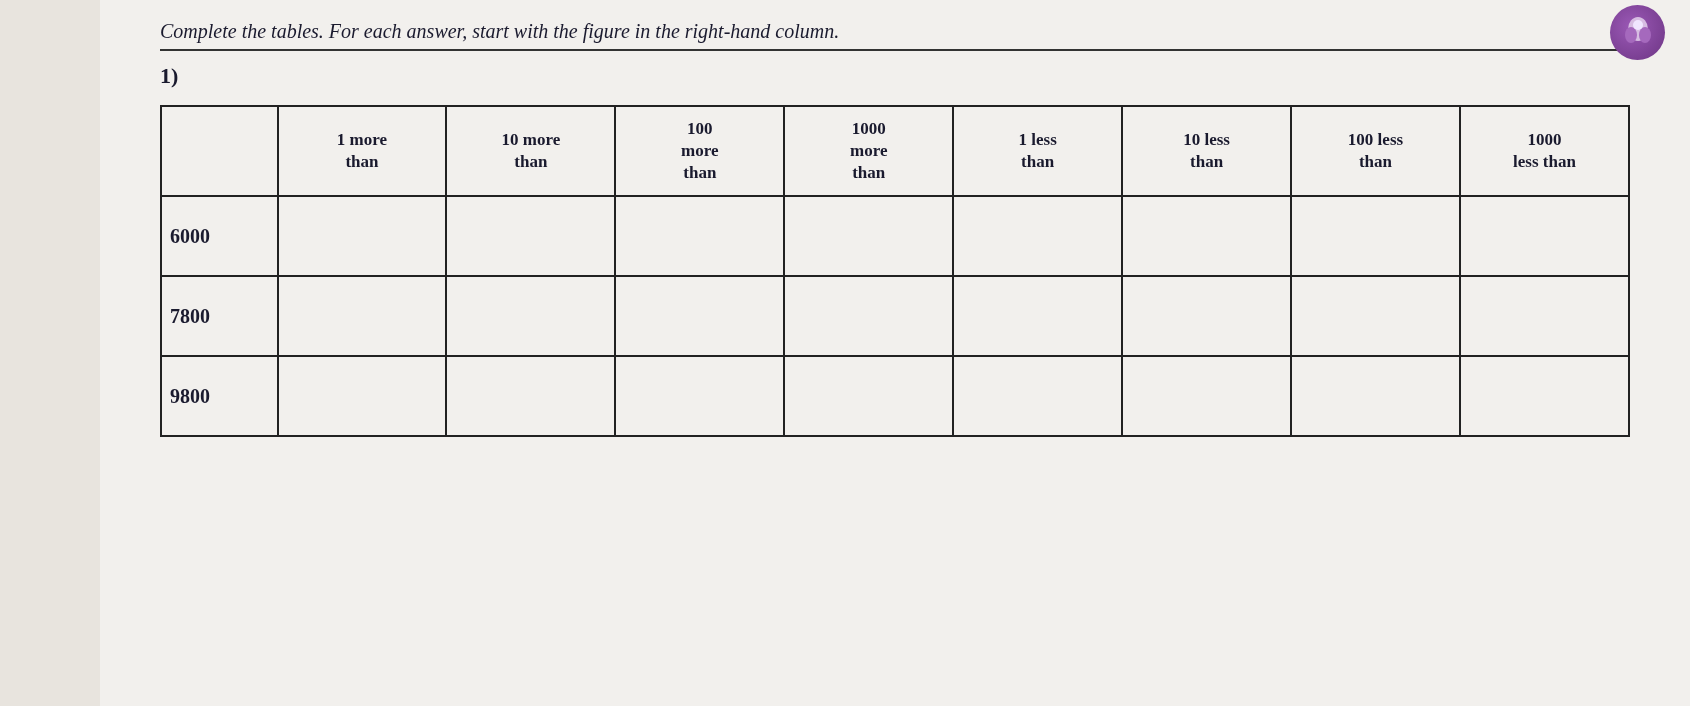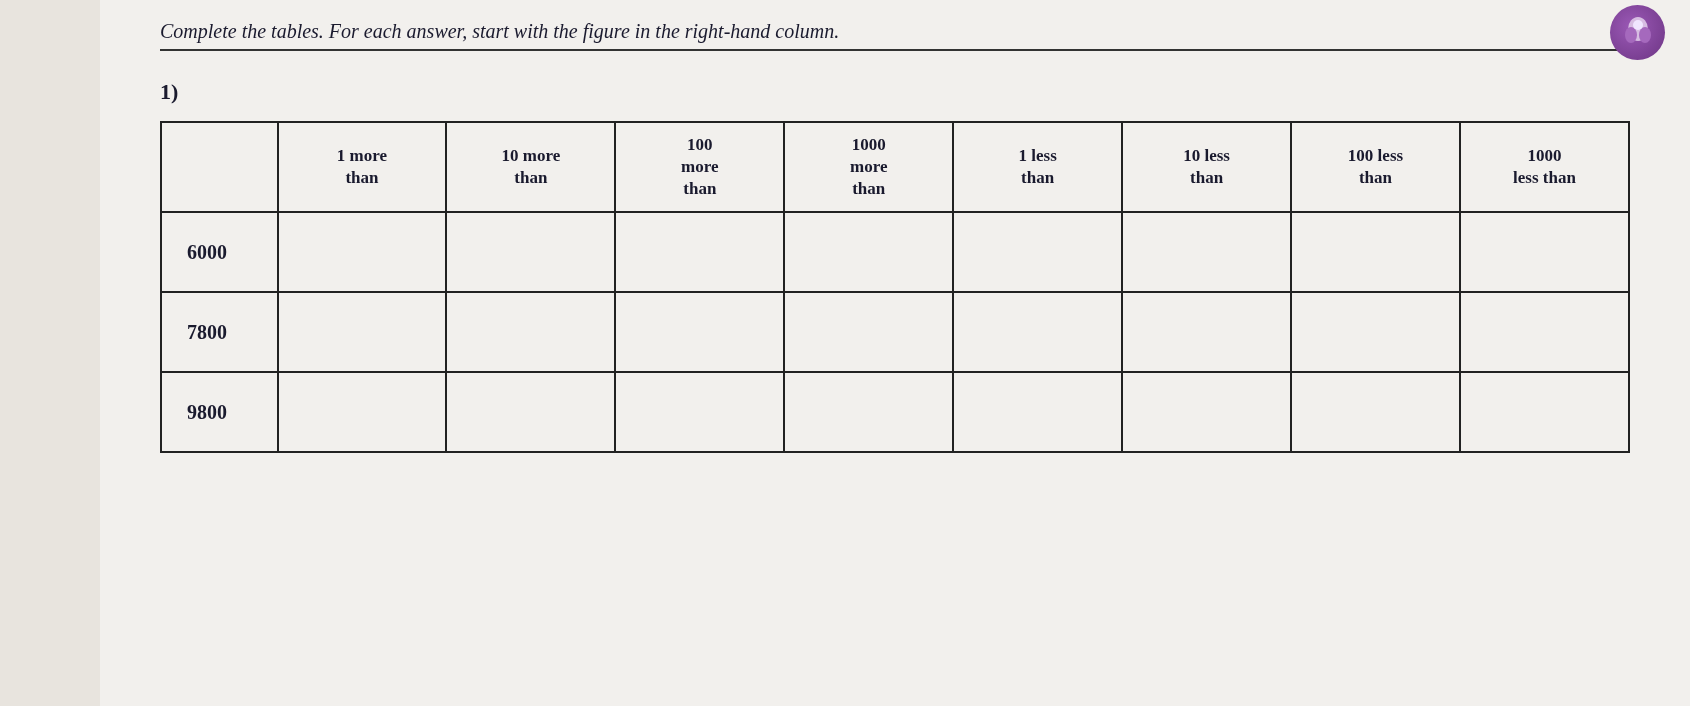--- a/index.html
+++ b/index.html
@@ -24,21 +24,21 @@
       left: 100px;
       right: 0;
       bottom: 0;
       padding: 20px 60px;
     }
 
     .instruction {
       font-size: 20px;
       font-style: italic;
       color: #1a1a2e;
-      margin-bottom: 28px;
+      margin-bottom: 12px;
       border-bottom: 2px solid #333;
       padding-bottom: 6px;
       font-family: 'Comic Sans MS', cursive;
     }
 
     .question-number {
       font-size: 22px;
       font-weight: bold;
       color: #1a1a2e;
       margin-bottom: 16px;
@@ -75,21 +75,21 @@
     td {
       font-size: 20px;
       font-weight: bold;
       color: #1a1a2e;
       font-family: 'Comic Sans MS', cursive;
       height: 80px;
     }
 
     td.row-label {
       text-align: left;
-      padding-left: 25px;
+      padding-left: 8px;
       margin-left: 20px;
     }
 
     .logo {
       position: absolute;
       top: 5px;
       right: 20px;
       width: 60px;
       height: 60px;
     }

